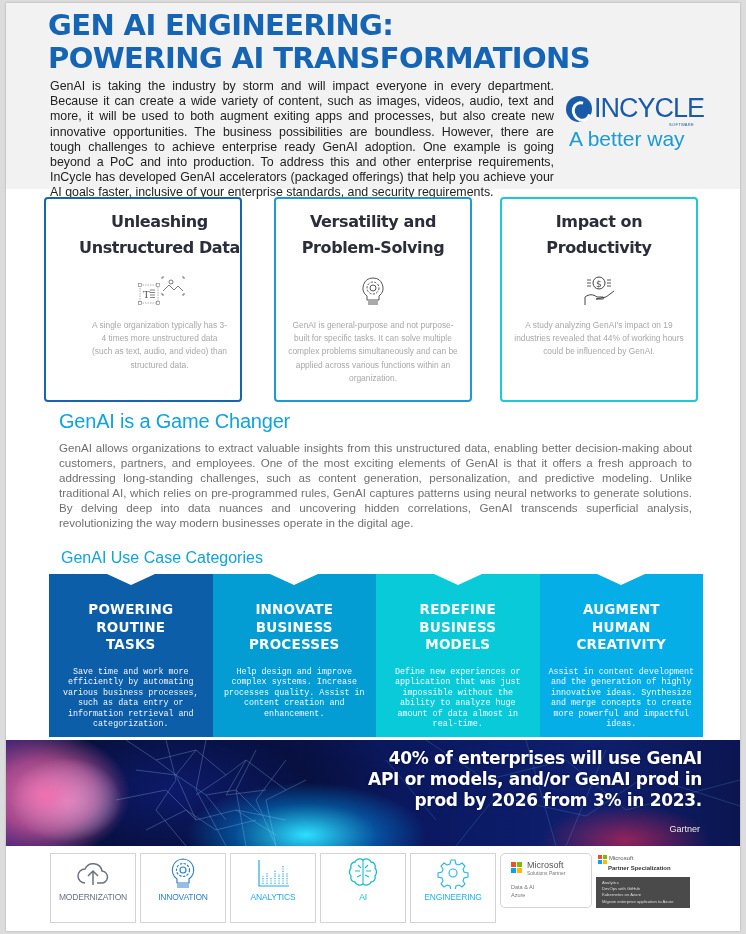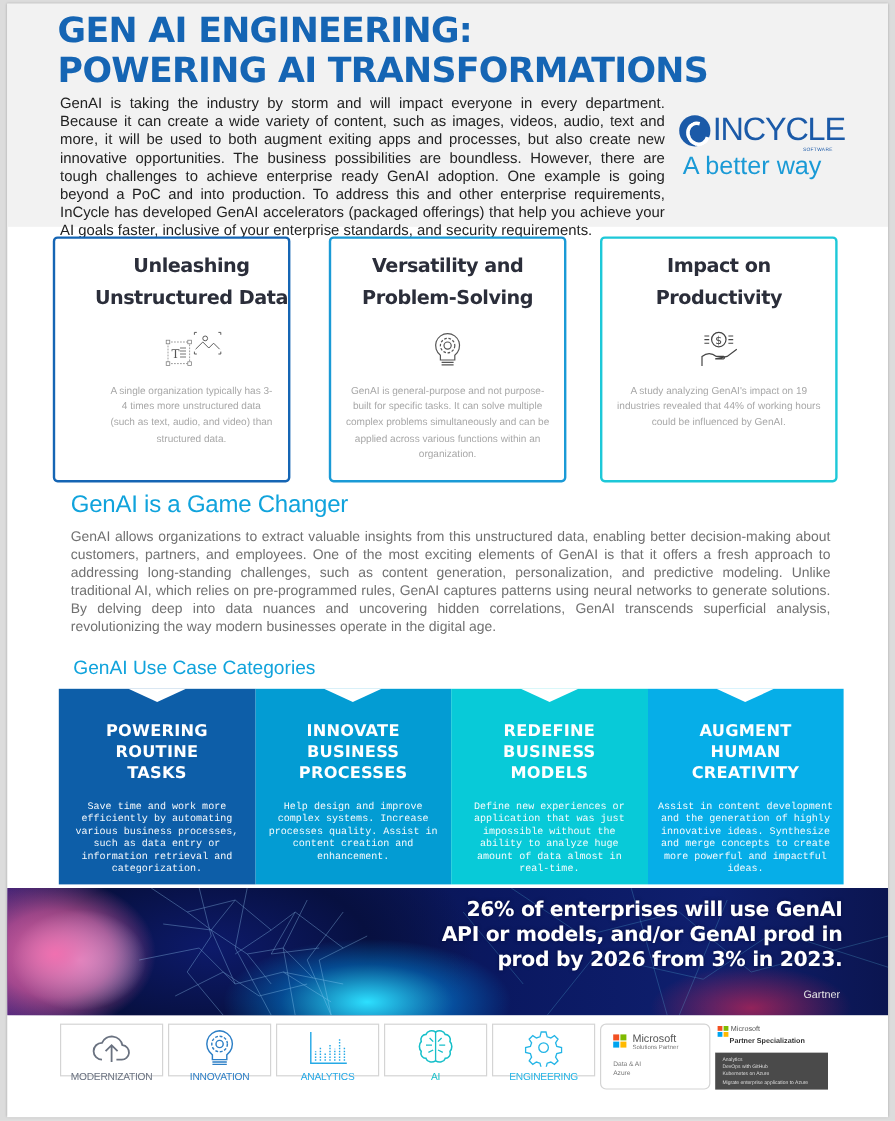--- a/index.html
+++ b/index.html
@@ -39,21 +39,21 @@
       radial-gradient(ellipse 80px 60px at 60px 60px, #a8e8ff 0%, rgba(80,200,255,0) 70%),
       radial-gradient(ellipse 160px 70px at 300px 95px, #2de0ff 0%, rgba(0,160,255,0.4) 45%, rgba(0,0,0,0) 75%),
       radial-gradient(ellipse 120px 50px at 620px 100px, rgba(255,40,80,0.55) 0%, rgba(0,0,0,0) 70%),
       radial-gradient(ellipse 220px 110px at 170px 50px, #0d1a6a 0%, #071040 60%, rgba(0,0,0,0) 100%),
       linear-gradient(90deg, #5a2a8a 0%, #0b1448 28%, #0a1860 55%, #0f1f6e 80%, #0b1550 100%); }
   .mesh { position: absolute; left: 0; top: 0; }
   .quote { position: absolute; right: 38px; top: 8px; text-align: right; color: #fff; font-family: "DejaVu Sans", sans-serif; font-weight: bold; font-size: 17px; line-height: 21px; letter-spacing: -0.3px; text-shadow: 0 0 3px rgba(0,0,40,0.6); }
   .source { position: absolute; right: 40px; top: 84px; color: #e8e8e8; font-size: 9px; }
 
   .tiles { position: absolute; left: 44px; top: 850px; display: flex; gap: 4px; }
-  .tile { width: 86px; height: 44px; border: 1px solid #d4d4d4; background: #fff; text-align: center; position: relative; }
+  .tile { width: 86px; height: 70px; border: 1px solid #d4d4d4; background: #fff; text-align: center; position: relative; }
   .tile .ti { height: 38px; display: flex; align-items: center; justify-content: center; }
   .tile span.lbl { font-size: 8.5px; letter-spacing: -0.2px; display: block; }
   .ms1 { width: 92px; height: 55px; border: 1px solid #d4d4d4; border-radius: 5px; background: #fff; position: relative; }
   .ms-logo { position: absolute; left: 10px; top: 8px; width: 11px; height: 11px; display: grid; grid-template-columns: 1fr 1fr; gap: 1px; }
   .ms-logo i { display: block; }
   .ms-name { position: absolute; left: 26px; top: 6px; font-size: 9px; color: #555; }
   .ms-sub { position: absolute; left: 26px; top: 16px; font-size: 5px; color: #777; }
   .ms-l1 { position: absolute; left: 10px; top: 30px; font-size: 5.5px; color: #777; }
   .ms-l2 { position: absolute; left: 10px; top: 38px; font-size: 5.5px; color: #777; }
   .ms2 { width: 94px; height: 55px; position: relative; }
@@ -188,21 +188,21 @@
     <svg class="mesh" width="734" height="106" viewBox="0 0 734 106">
       <g stroke="#9fd8ff" stroke-width="0.5" fill="none" opacity="0.55">
         <path d="M120 0l30 20 40-10 30 25 20-15 40 30M130 30l40 5 30 20 30-5 25 25M110 60l50-10 30 30 40-10 40 25M140 90l40-20 30 20 40-10M160 0l10 40-20 30 30 36M200 0l-10 50 30 56M250 10l-20 40 10 56M280 20l-30 40 20 46M300 40l-40 20 10 46"></path>
         <path d="M150 20l20 15M190 10l-20 25M220 35l-30 20M240 20l-20 35M260 50l-40 5M280 80l-50-10M170 35l20 45M200 55l20 25"></path>
       </g>
       <g stroke="#6fe6ff" stroke-width="0.5" fill="none" opacity="0.35">
         <path d="M420 0l60 40 80-20 60 50 114-30M450 106l40-50 90 20 60-40 94 30M380 20l50 60M520 0l30 106M600 10l-40 96"></path>
       </g>
     </svg>
     <div class="quote">
-      <div>26% of enterprises will use GenAI</div>
+      <div>40% of enterprises will use GenAI</div>
       <div>API or models, and/or GenAI prod in</div>
       <div>prod by 2026 from 3% in 2023.</div>
     </div>
     <div class="source">Gartner</div>
   </div>
 
   <div class="tiles">
     <div class="tile">
       <div class="ti">
         <svg width="34" height="28" viewBox="0 0 34 28">

